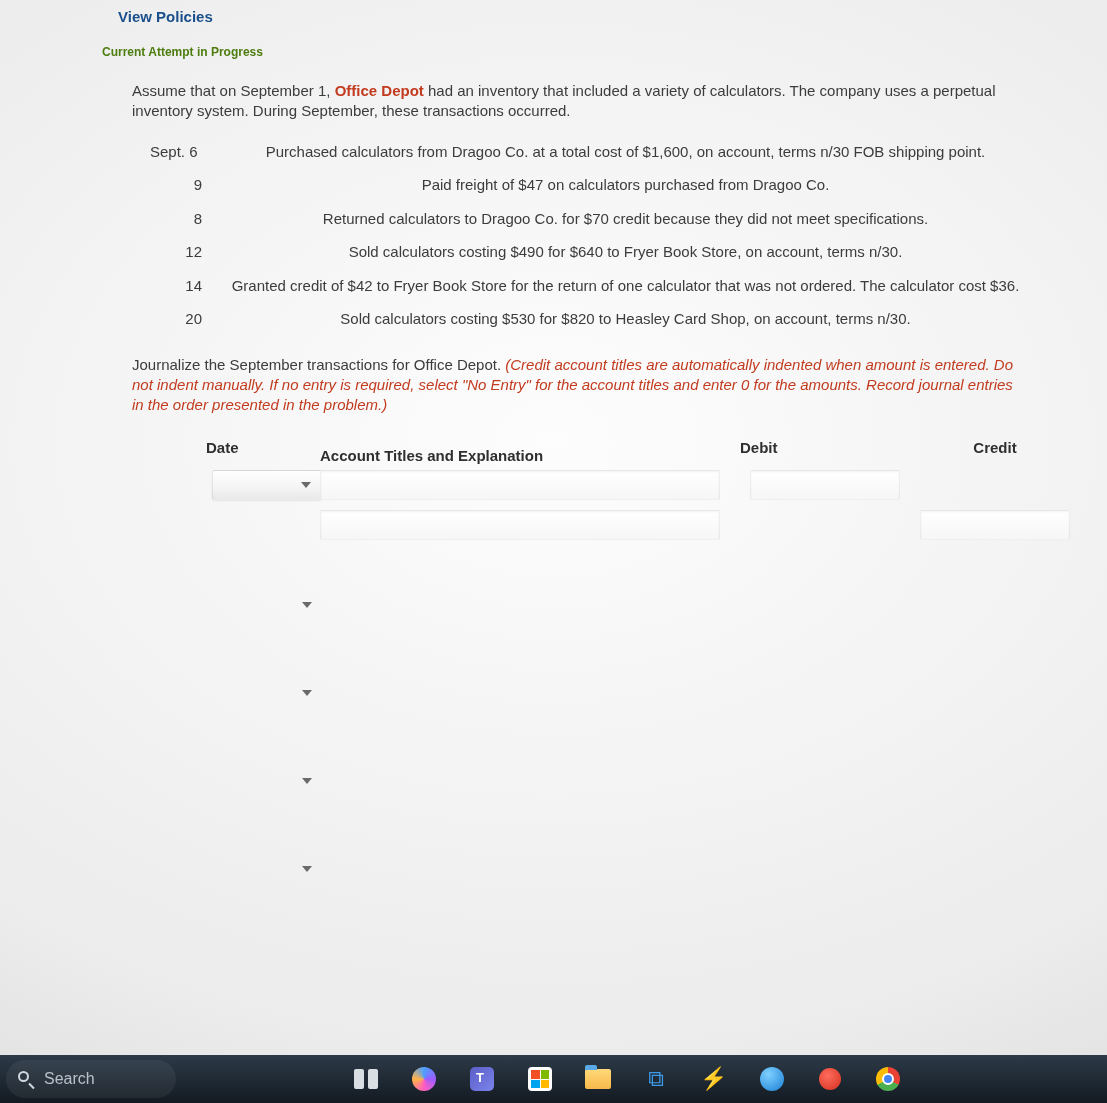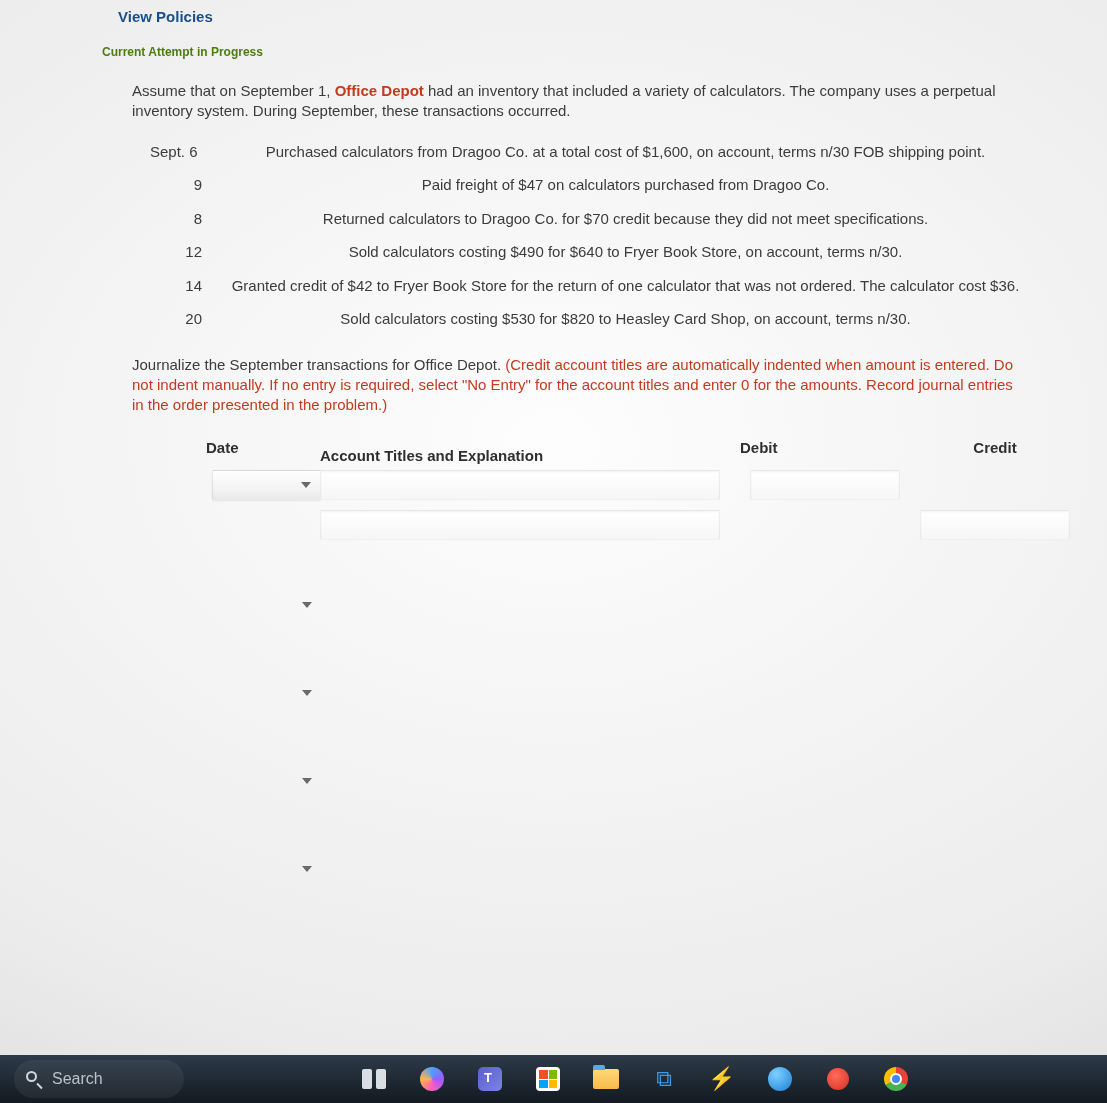--- a/index.html
+++ b/index.html
@@ -53,21 +53,21 @@
     flex-shrink: 0;
   }
   .tx-date.right { text-align: right; }
   .tx-desc { flex: 1; text-align: center; }
   .instructions {
     font-size: 15px;
     color: #3c3c3c;
     line-height: 1.35;
     margin: 26px 40px 0 92px;
   }
-  .italic-red { color: #c23b1f; }
+  .italic-red { color: #c23b1f; font-style: italic; }
   
   .journal {
     margin: 18px 0 0 140px;
     width: 920px;
   }
   .jhead {
     display: flex;
     font-weight: 700;
     font-size: 15px;
     color: #2f2f2f;
@@ -129,21 +129,21 @@
   .debit-slot .num-input:last-child { visibility: hidden; }
 
   
   .taskbar {
     position: absolute;
     left: 0; right: 0; bottom: 0;
     height: 48px;
     background: linear-gradient(#2d3a47, #1d2731 60%, #131a22);
     display: flex;
     align-items: center;
-    padding: 0 14px;
+    padding: 0 6px;
     gap: 18px;
   }
   .search-box {
     display: flex;
     align-items: center;
     gap: 10px;
     background: rgba(255,255,255,0.06);
     border-radius: 22px;
     height: 38px;
     padding: 0 18px 0 12px;

